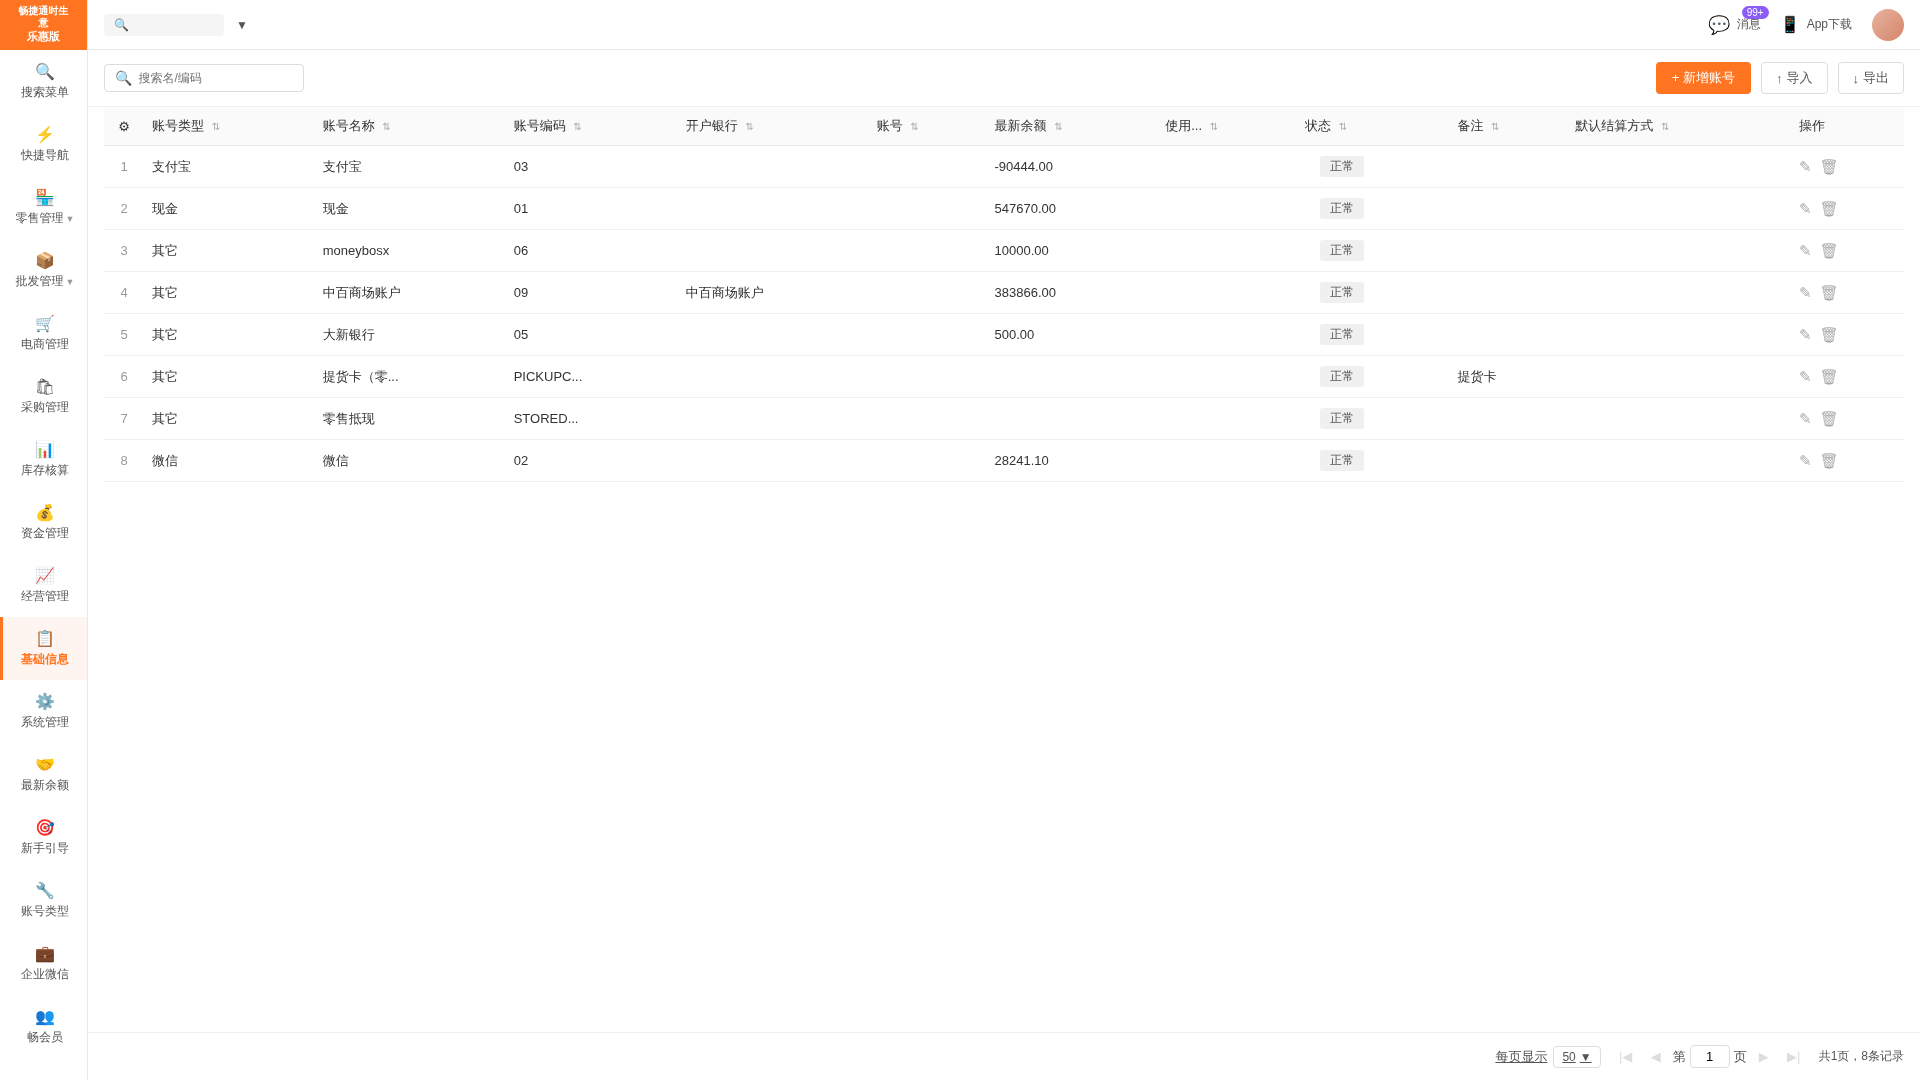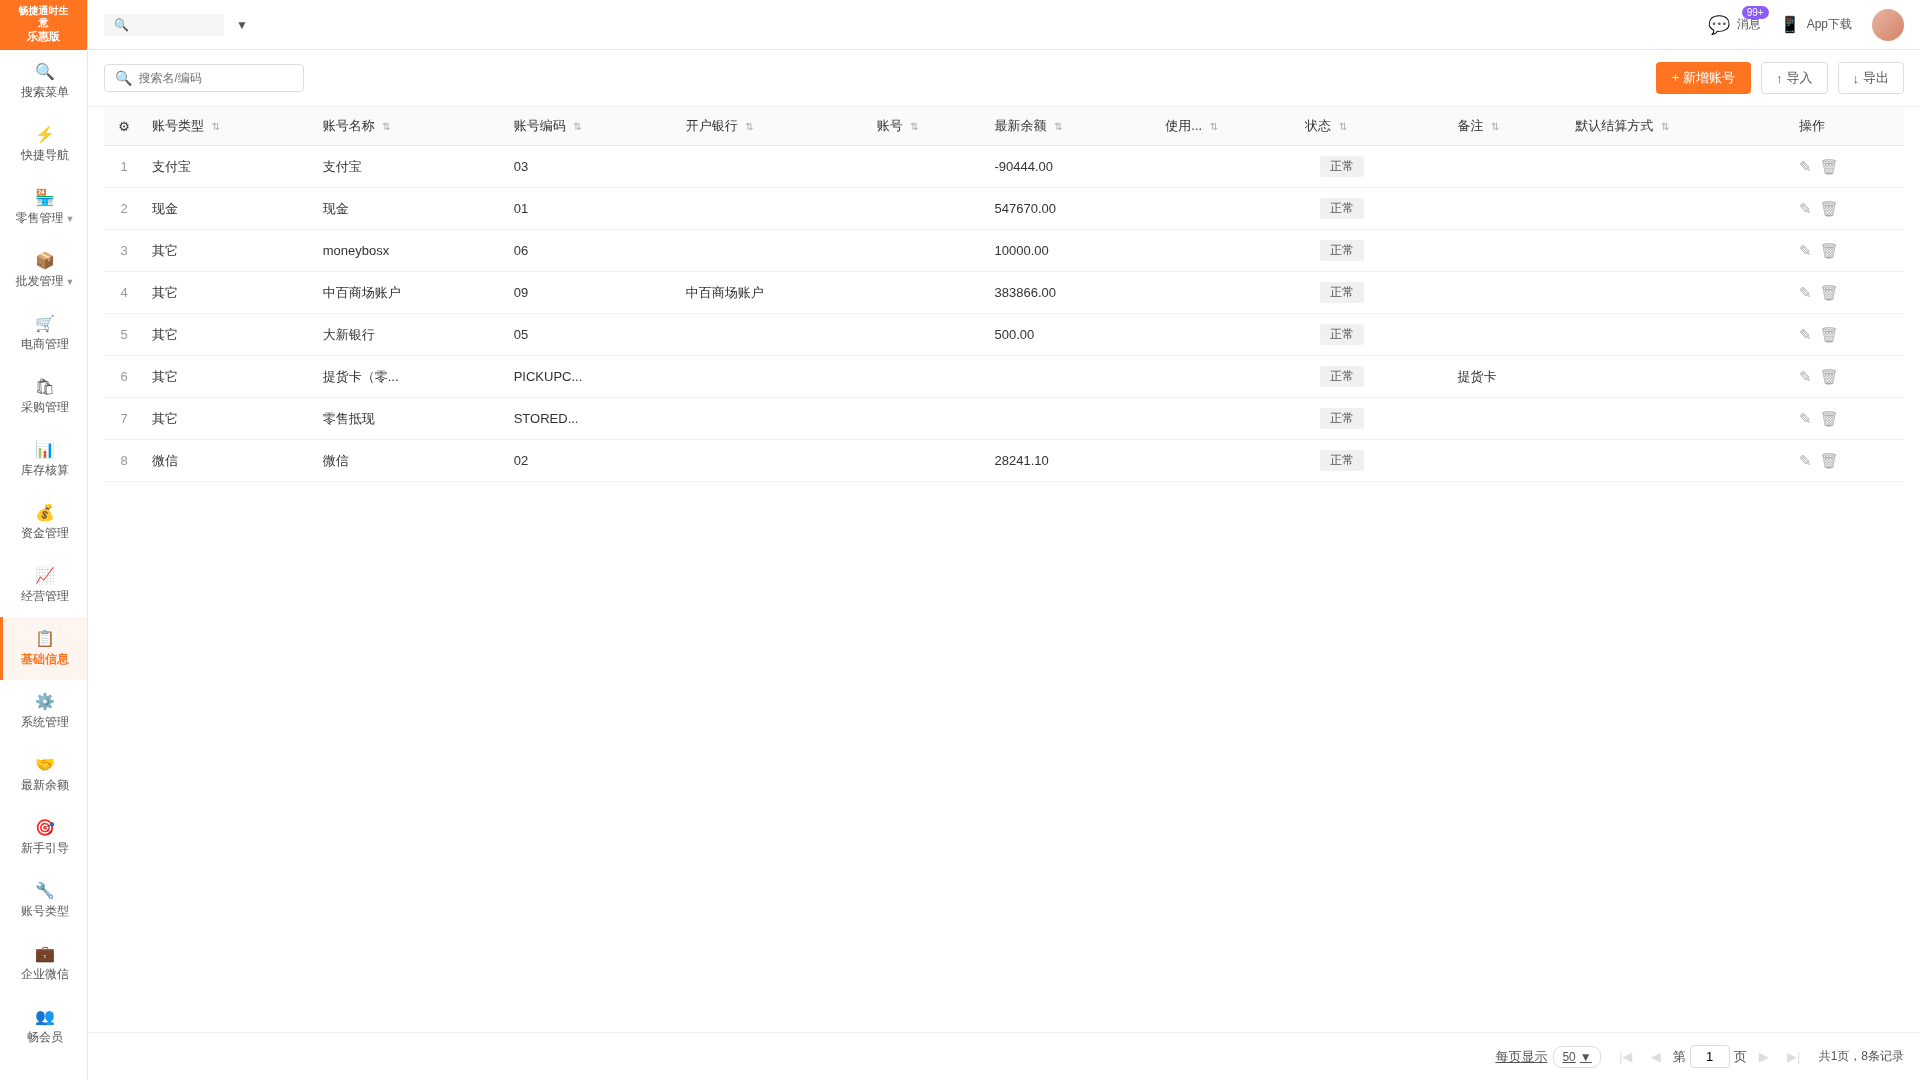--- a/index.html
+++ b/index.html
@@ -380,21 +380,21 @@
       color: #555;
     }
     .page-size-select {
       display: flex;
       align-items: center;
       gap: 6px;
       text-decoration: underline;
     }
     .select-box {
       border: 1px solid #ddd;
-      border-radius: 9px;
+      border-radius: 4px;
       padding: 3px 8px;
       font-size: 12px;
       display: flex;
       align-items: center;
       gap: 4px;
       cursor: pointer;
       background: #fff;
     }
     .page-nav {
       display: flex;

